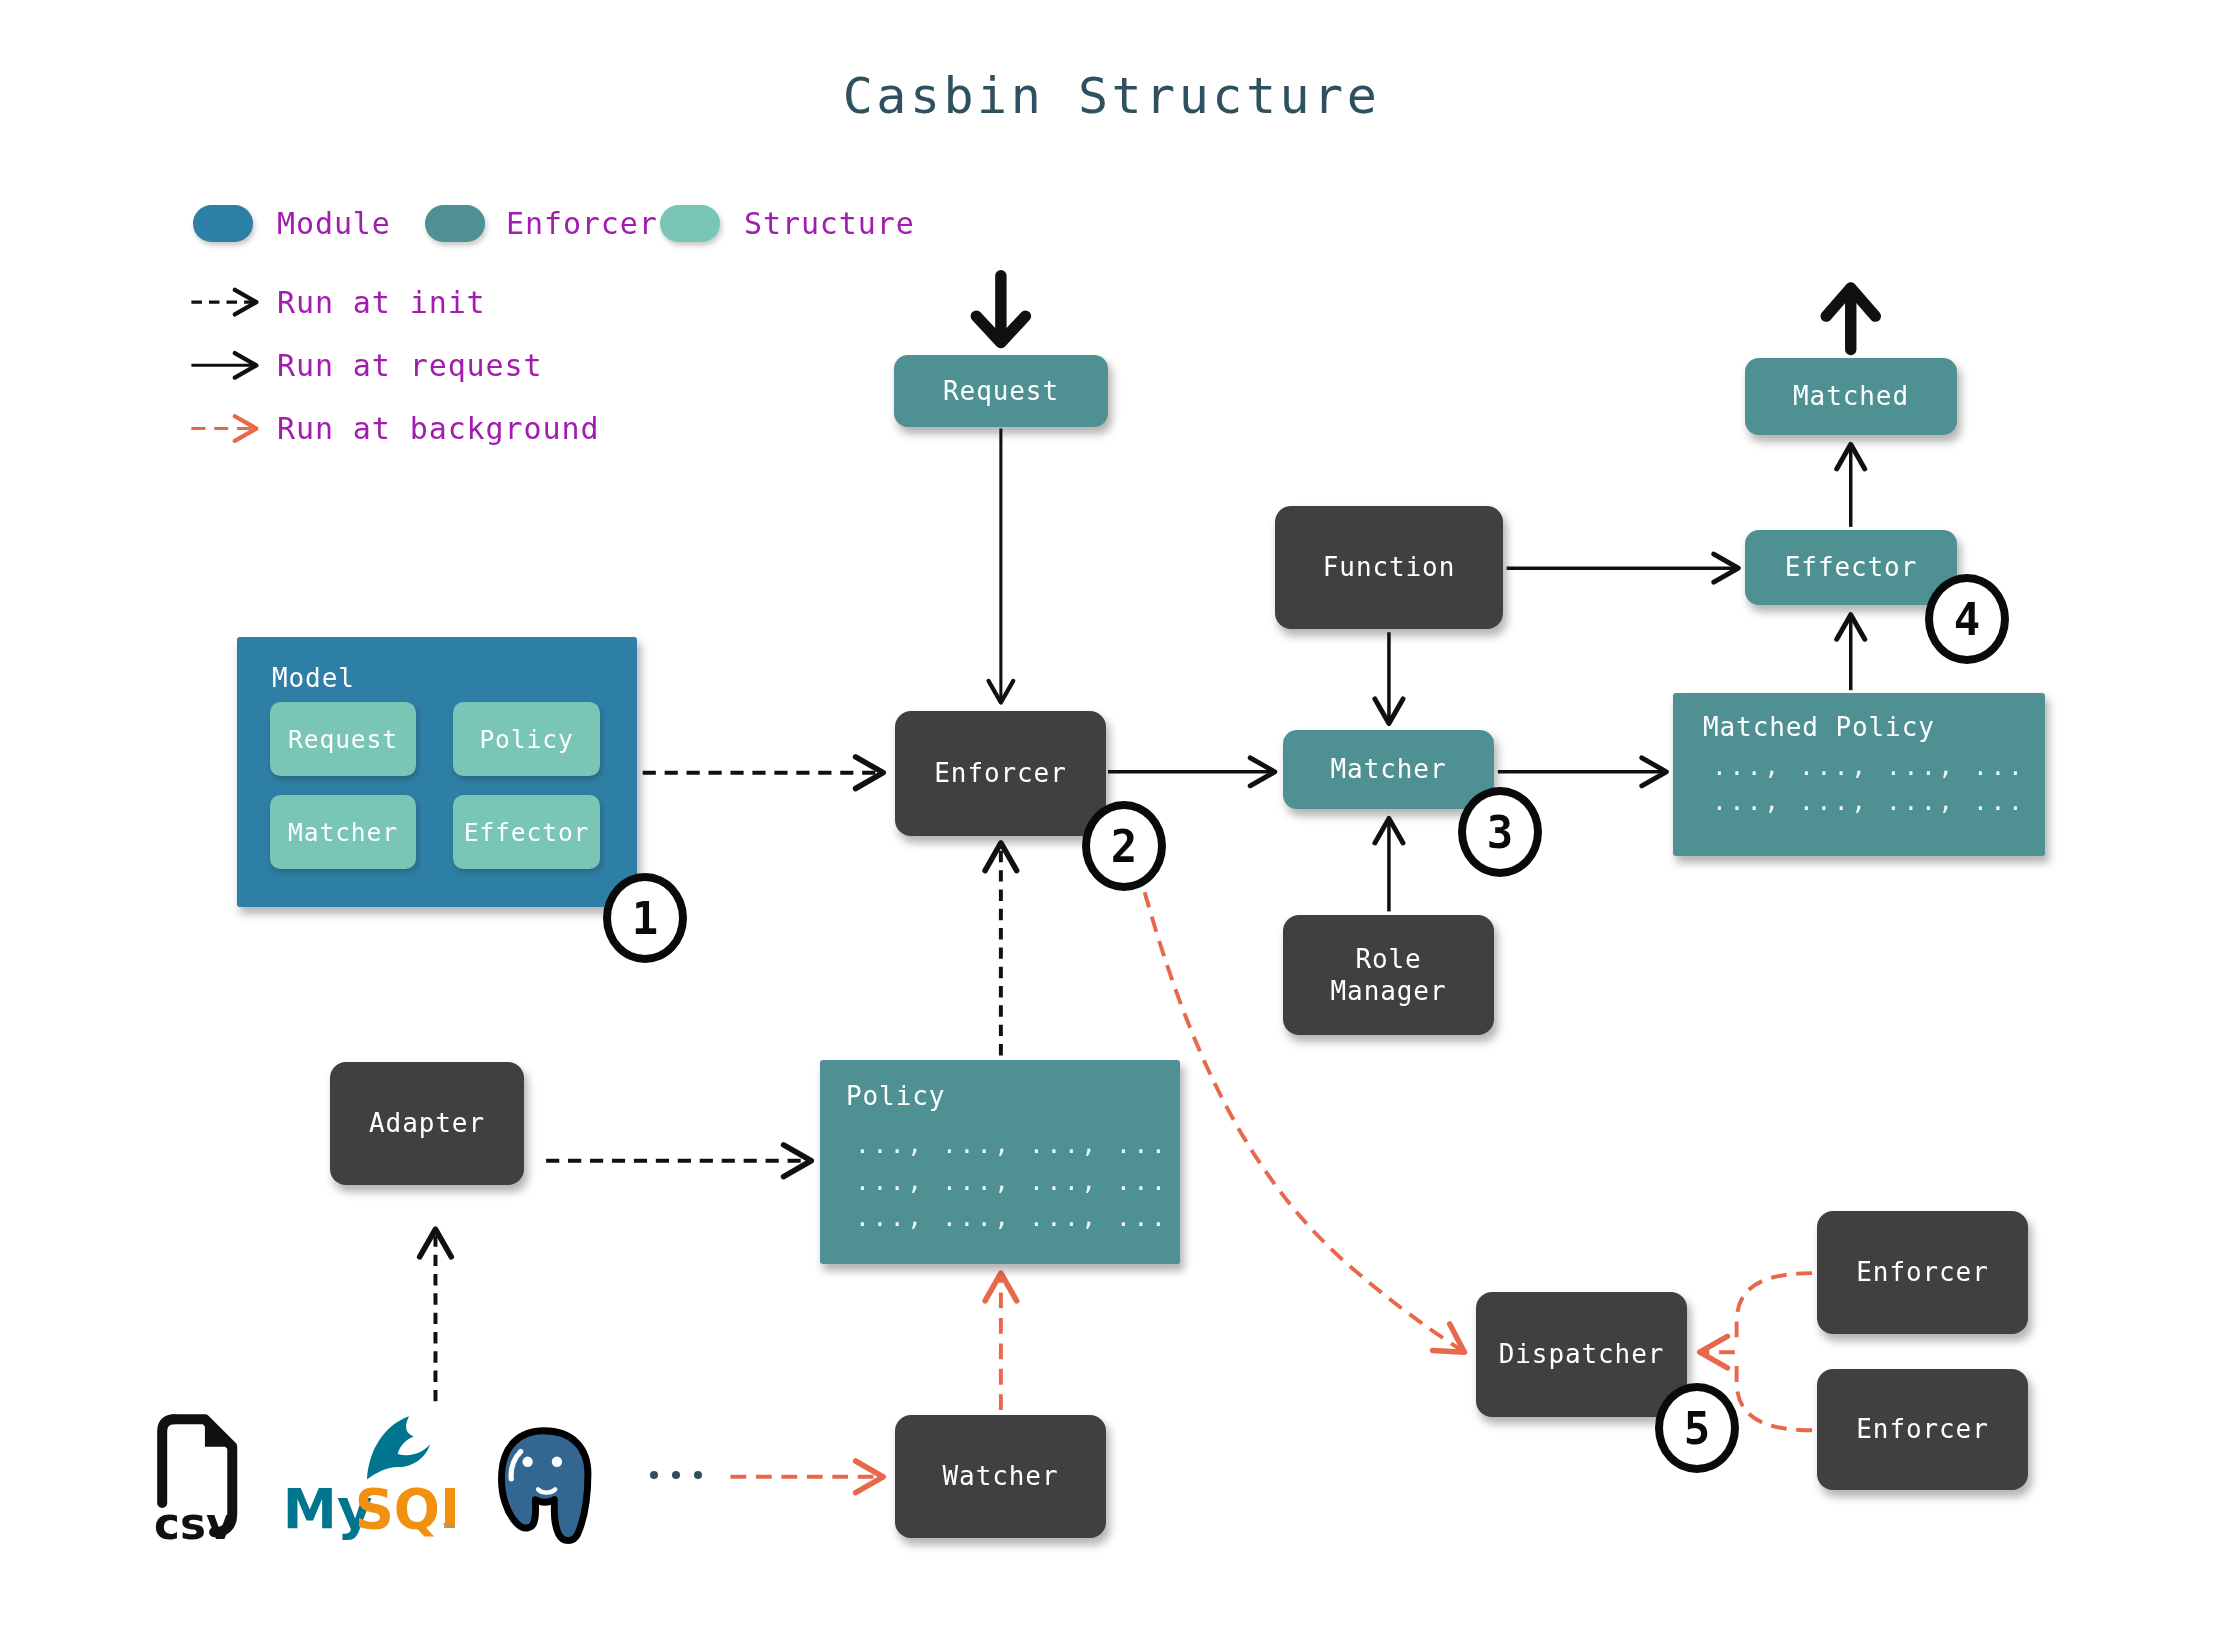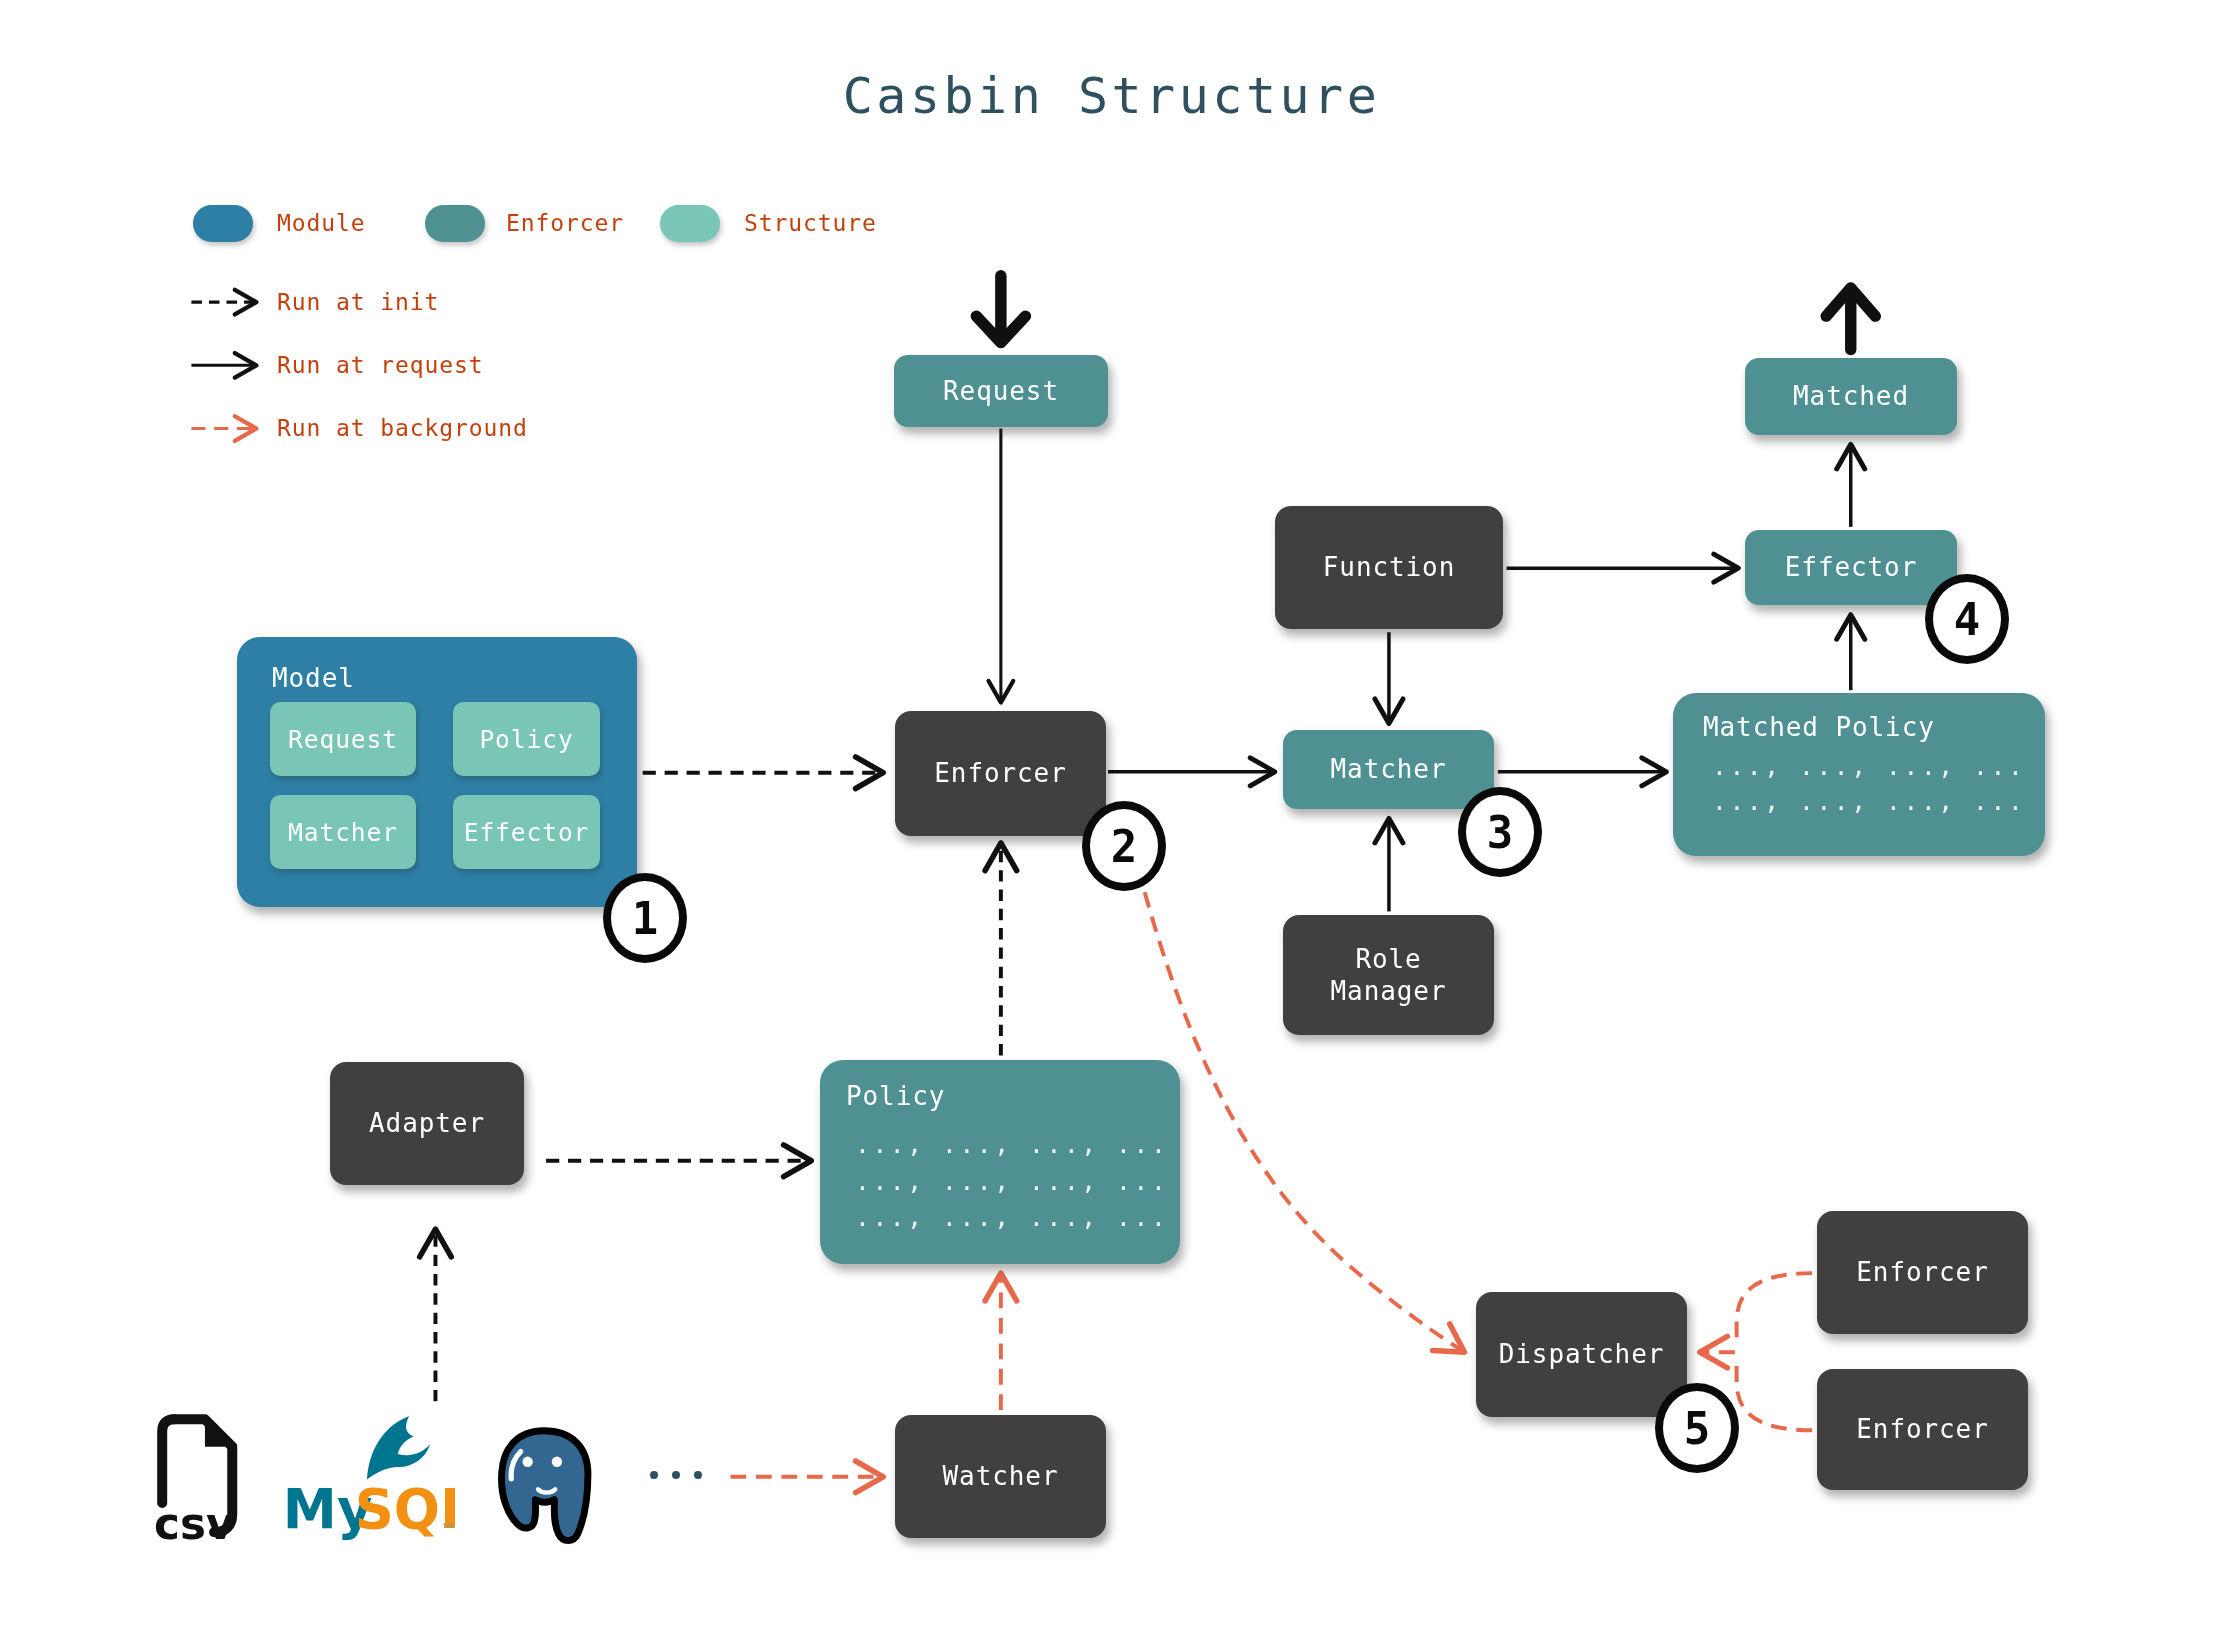--- a/index.html
+++ b/index.html
@@ -5,28 +5,28 @@
   html,body{margin:0;padding:0;background:#ffffff;}
   #canvas{position:relative;width:2223px;height:1649px;background:#ffffff;overflow:hidden;
           font-family:"DejaVu Sans Mono","Liberation Mono",monospace;}
   #wires{position:absolute;left:0;top:0;width:2223px;height:1649px;}
 
   .page-title{position:absolute;left:0;right:0;top:67px;text-align:center;
               font-size:50px;letter-spacing:3.5px;color:#2f505f;}
 
   .pill{position:absolute;width:60px;height:37px;border-radius:18.4px;box-shadow:1.8px 3.5px 5.3px rgba(40,40,40,.25);}
   .sw-module{background:#2e7fa6;} .sw-instance{background:#4f9192;} .sw-defination{background:#79c6b6;}
-  .legend-label{position:absolute;font-size:23px;color:#c2410c;letter-spacing:0.9px;height:37px;line-height:37px;white-space:nowrap;}
+  .legend-label{position:absolute;font-size:30px;color:#a21caf;letter-spacing:0.9px;height:37px;line-height:37px;white-space:nowrap;}
 
   .node{position:absolute;display:flex;flex-direction:column;align-items:center;justify-content:center;
         color:#fff;font-size:26px;letter-spacing:0.9px;border-radius:16px;
         box-shadow:3.5px 6.1px 8.8px rgba(40,40,40,.35);text-align:center;line-height:1.25;}
   .mod{background:#404040;} .inst{background:#4f9192;}
 
-  .panel{position:absolute;border-radius:23px;color:#fff;box-shadow:3.5px 6.1px 8.8px rgba(40,40,40,.35);}
+  .panel{position:absolute;border-radius:3px;color:#fff;box-shadow:3.5px 6.1px 8.8px rgba(40,40,40,.35);}
   .panel.mod{background:#2e7fa6;} .panel.inst{background:#4f9192;}
   .ptitle{position:absolute;font-size:26px;letter-spacing:0.9px;color:#fff;white-space:nowrap;}
   .defbox{position:absolute;background:#79c6b6;border-radius:10.5px;display:flex;align-items:center;justify-content:center;
           font-size:24.6px;color:#fff;letter-spacing:0.9px;box-shadow:1.8px 3.5px 5.3px rgba(40,40,40,.25);}
   .dots{position:absolute;font-size:24.6px;letter-spacing:2.6px;color:rgba(255,255,255,.92);line-height:35px;white-space:pre;}
 
   .badge{position:absolute;width:68px;height:74px;border:8.8px solid #0a0a0a;border-radius:50%;
          background:#fff;display:flex;align-items:center;justify-content:center;
          font-size:44px;font-weight:bold;color:#0a0a0a;}
 

